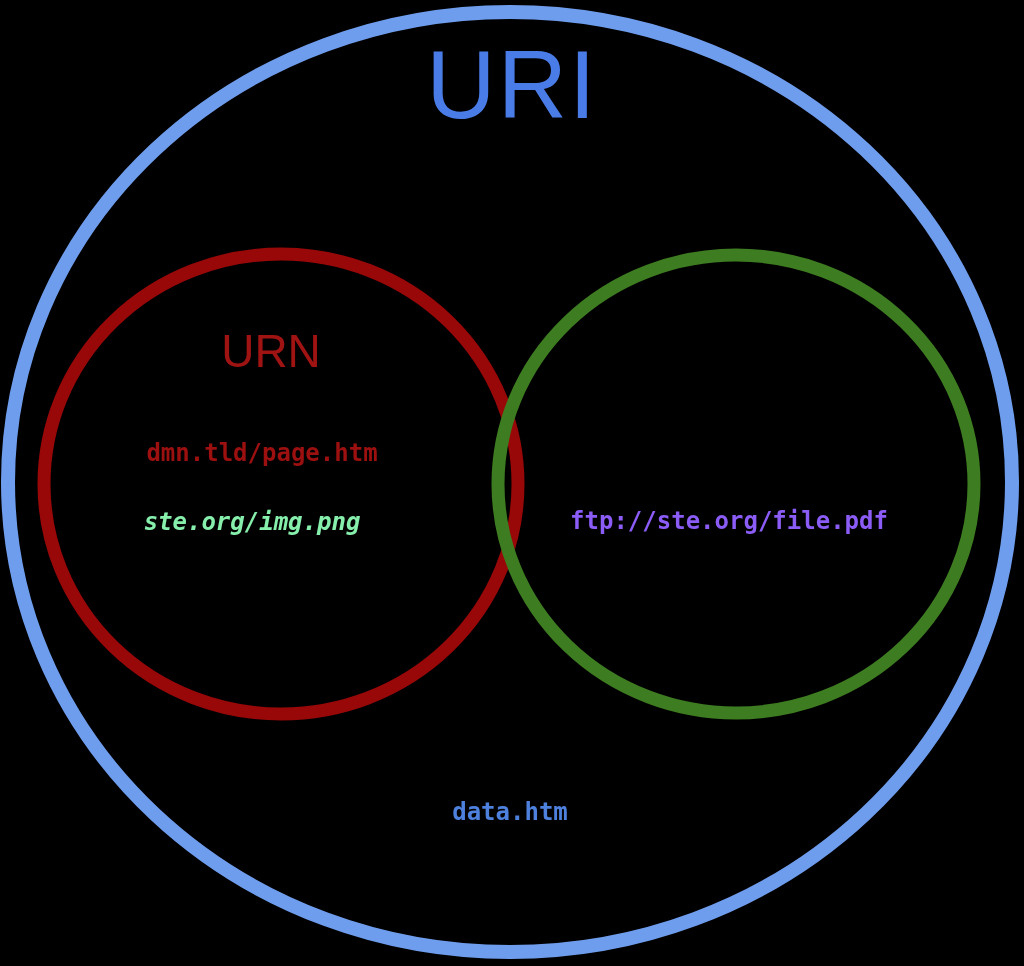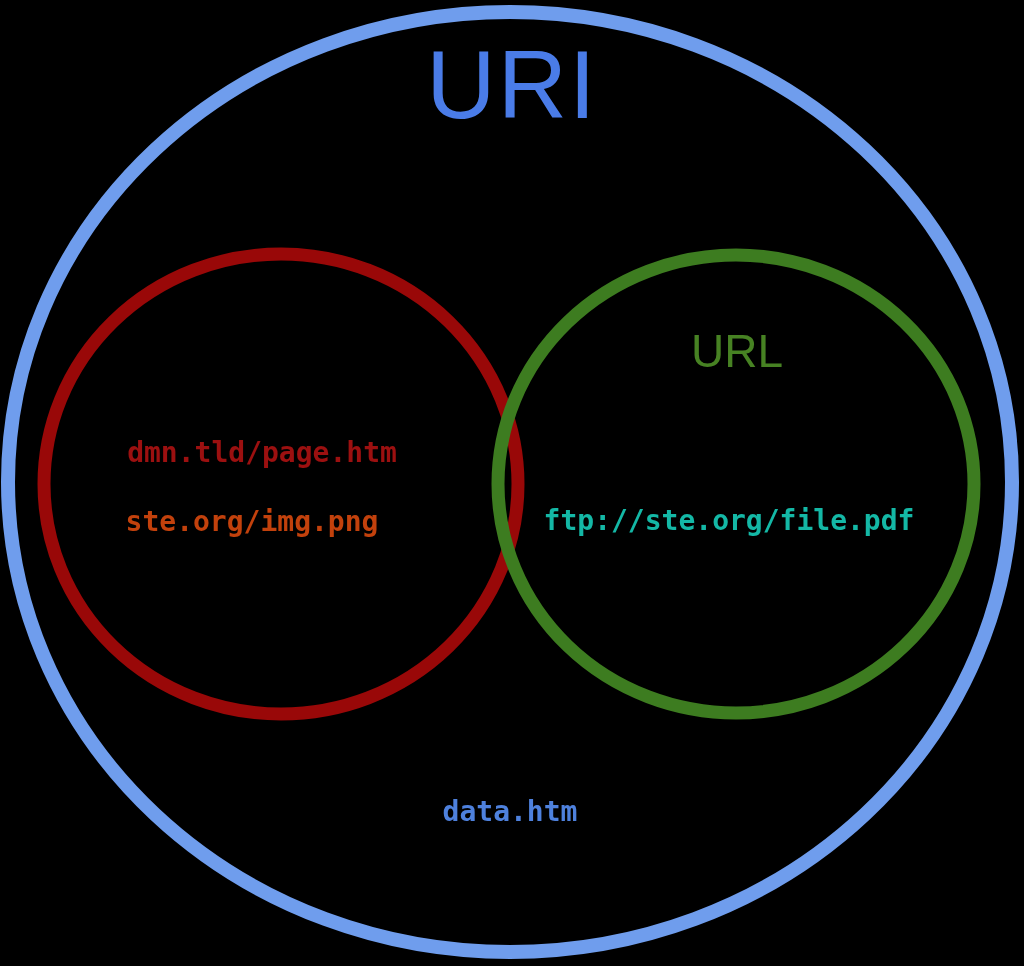--- a/index.html
+++ b/index.html
@@ -45,44 +45,44 @@
   }
   .label-url {
     left: 737px;
     top: 351px;
     font-size: 46px;
     font-weight: 500;
     color: #478223;
   }
   .mono {
     font-family: "DejaVu Sans Mono", "Liberation Mono", monospace;
-    font-size: 28px;
+    font-size: 24px;
     font-weight: bold;
   }
   .urn-ex1 { left: 262px; top: 453px; color: #9c1010; }
-  .urn-ex2 { left: 252px; top: 522px; color: #c2410c; }
+  .urn-ex2 { left: 252px; top: 522px; color: #86efac; font-style: italic; }
   .url-ex1 { left: 746px; top: 450px; color: #478727; }
-  .url-ex2 { left: 729px; top: 521px; color: #14b8a6; text-align: center; }
+  .url-ex2 { left: 729px; top: 521px; color: #8b5cf6; text-align: center; }
   .uri-ex  { left: 510px; top: 812px; color: #4e81dd; text-align: right; }
 </style>
 </head>
 <body>
 
 <div class="canvas">
 
   <svg class="venn-svg" viewBox="0 0 1024 966">
     <ellipse cx="510" cy="482" rx="502" ry="470" fill="none" stroke-width="14" stroke="#6f9ded"></ellipse>
     <ellipse cx="281" cy="484" rx="237" ry="230" fill="none" stroke-width="13" stroke="#990808"></ellipse>
     <ellipse cx="736" cy="484" rx="238" ry="229" fill="none" stroke-width="13" stroke="#3d7c20"></ellipse>
   </svg>
 
   <div class="label title-uri">URI</div>
 
+  <div class="label label-urn">URN</div>
 
-  <div class="label label-url">URL</div>
 
   <div class="label mono urn-ex1">dmn.tld/page.htm</div>
 
   <div class="label mono urn-ex2">ste.org/img.png</div>
 
 
   <div class="label mono url-ex2">ftp://ste.org/file.pdf</div>
 
   <div class="label mono uri-ex">data.htm</div>
 

